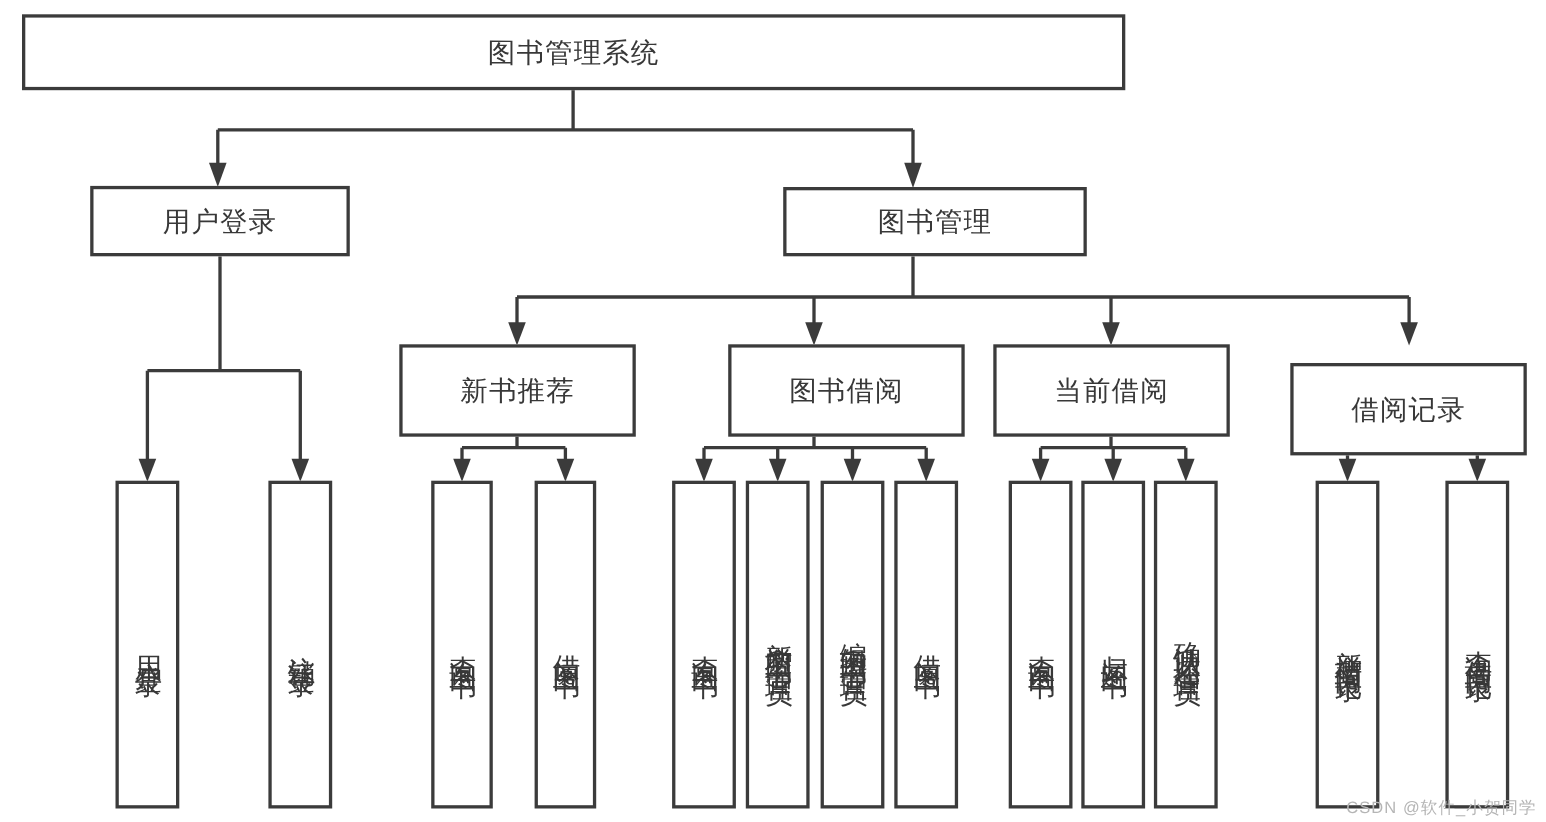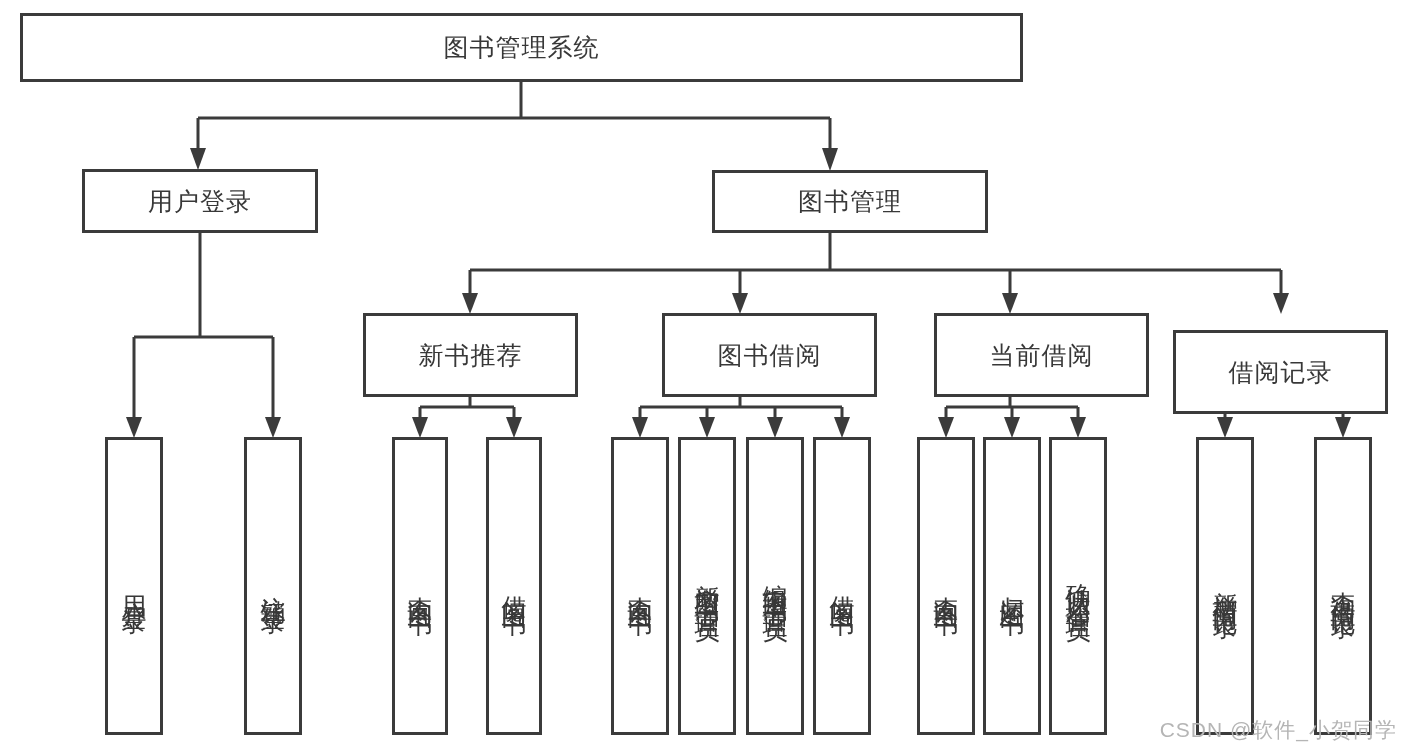--- a/index.html
+++ b/index.html
@@ -25,21 +25,21 @@
     display:flex;align-items:center;justify-content:center;
     color:var(--text);
     font-size:25px;
     letter-spacing:1px;
     z-index:2;
   }
   .node-root  {left:20px;  top:13px;  width:1003px; height:69px;}
   .n-user     {left:82px;  top:169px; width:236px;  height:64px;}
   .n-mgmt     {left:712px; top:170px; width:276px;  height:63px;}
   .l3         {top:313px;  height:84px; width:215px;}
-  .l3-a{left:363px;} .l3-b{left:662px;} .l3-c{left:934px;} .l3-d{left:1173px;margin-top:17px;}
+  .l3-a{left:363px;} .l3-b{left:662px;} .l3-c{left:903px;} .l3-d{left:1173px;margin-top:17px;}
   .leaf{
     position:absolute;
     top:437px;height:298px;width:58px;
     border:3px solid var(--line);
     background:#fff;
     display:flex;align-items:center;justify-content:center;
     color:var(--text);
     z-index:2;
   }
   .leaf .vtext{
@@ -52,21 +52,21 @@
   }
   .g1-a{left:105px;} .g1-b{left:244px;}
   .g2-a{left:392px;width:56px;} .g2-b{left:486px;width:56px;}
   .g3-a{left:611px;} .g3-b{left:678px;} .g3-c{left:746px;} .g3-d{left:813px;}
   .g4-a{left:917px;} .g4-b{left:983px;} .g4-c{left:1049px;}
   .g5-a{left:1196px;} .g5-b{left:1314px;}
   .watermark{
     position:absolute;
     right:8px;bottom:3px;
     color:var(--wm);
-    font-size:21px;
+    font-size:15px;
     letter-spacing:1px;
     z-index:5;
   }
 </style>
 </head>
 <body>
 
 <div class="canvas">
 
   <svg class="wires" width="1405" height="747" viewBox="0 0 1405 747">

